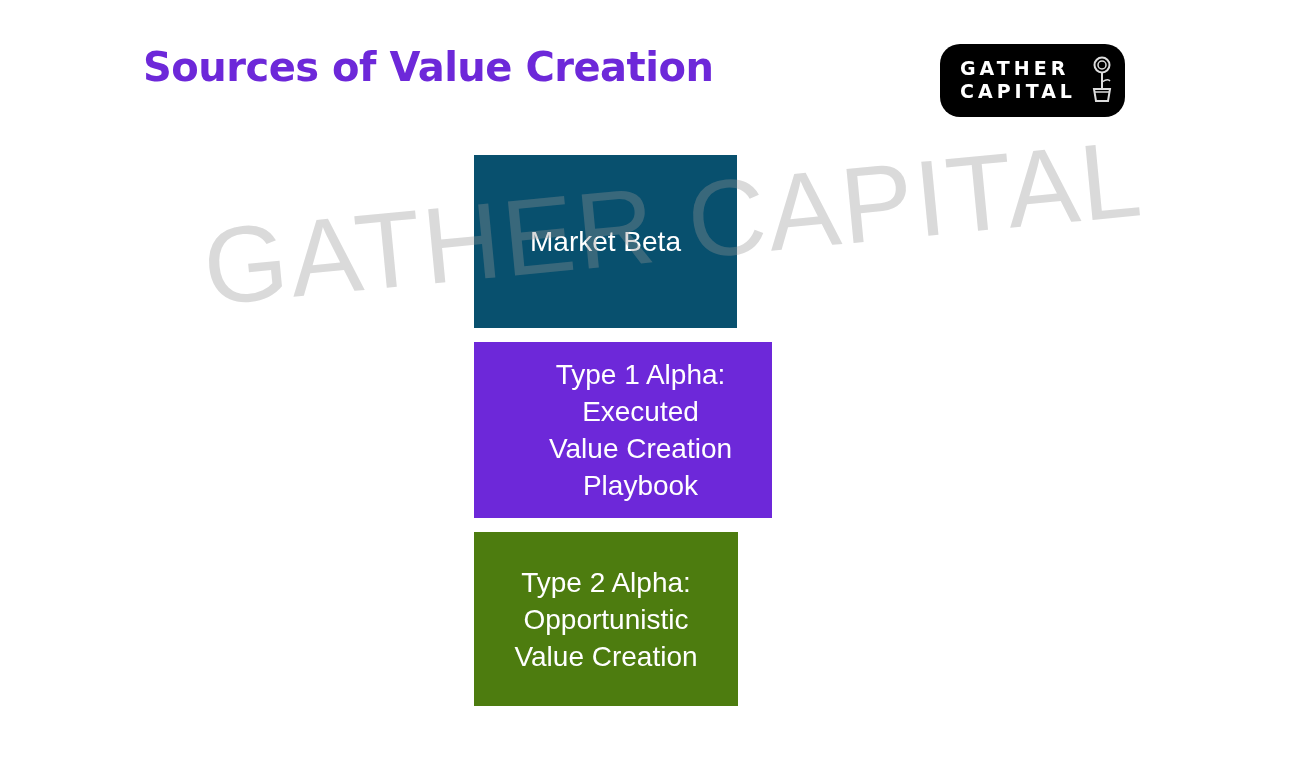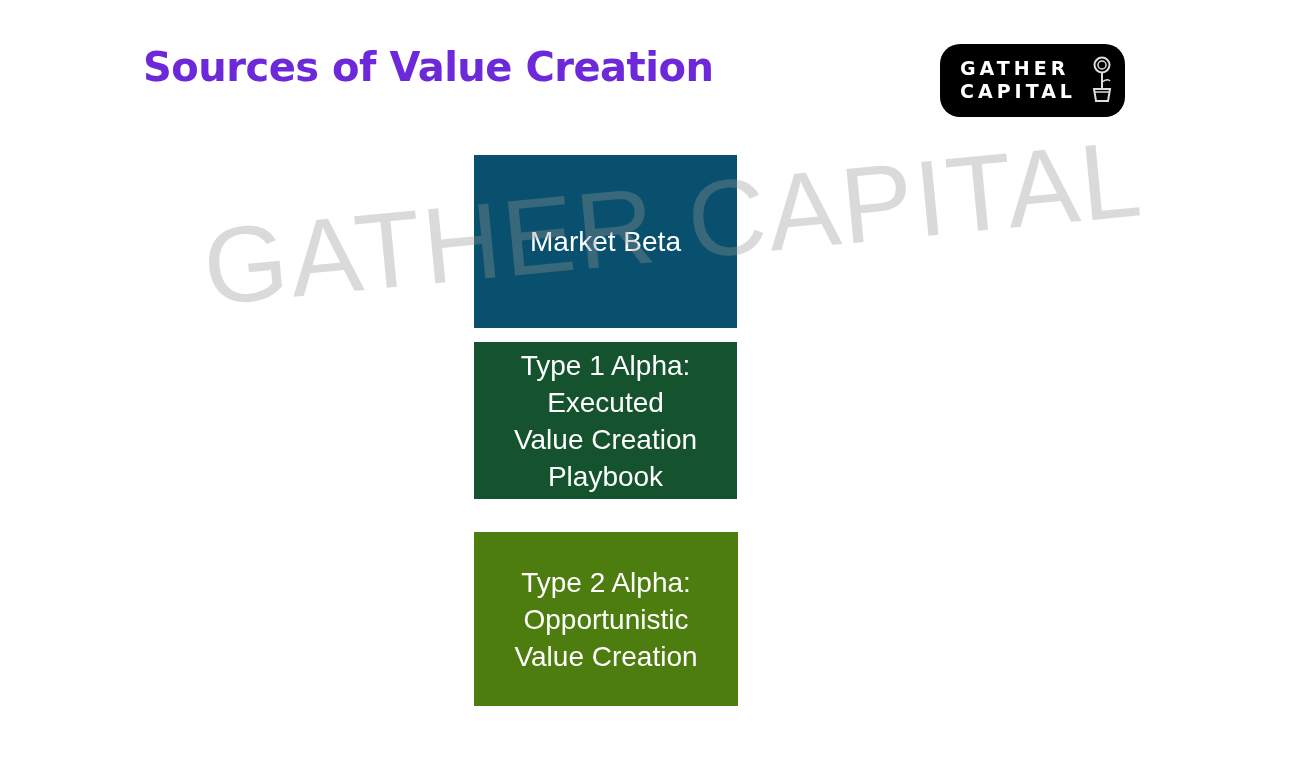--- a/index.html
+++ b/index.html
@@ -3,21 +3,21 @@
 <meta charset="utf-8">
 <style>
   html, body { margin:0; padding:0; }
   body { width:1292px; height:759px; background:#ffffff; position:relative; overflow:hidden; font-family:"Liberation Sans", sans-serif; }
   .title { position:absolute; left:143px; top:44px; font-family:"DejaVu Sans", sans-serif; font-weight:bold; font-size:40px; color:#6d28d9; letter-spacing:-0.5px; white-space:nowrap; }
   .logo { position:absolute; left:940px; top:44px; width:185px; height:73px; background:#000; border-radius:20px; }
   .logo-text { position:absolute; left:20px; top:13px; color:#fff; font-family:"DejaVu Sans", sans-serif; font-weight:bold; font-size:19px; line-height:23px; letter-spacing:4px; }
   .logo-icon { position:absolute; left:150px; top:12px; width:24px; height:48px; }
   .box { position:absolute; left:474px; width:263px; display:flex; align-items:center; justify-content:center; text-align:center; color:#fff; font-family:"Liberation Sans", sans-serif; font-size:28px; line-height:37px; }
   .box1 { top:155px; height:173px; background:#08506e; }
-  .box2 { top:342px; height:157px; background:#14532d; }
+  .box2 { top:342px; height:176px; background:#6d28d9;padding-left:35px; }
   .box3 { top:532px; height:174px; background:#4d7c0f; width:264px; }
   .box span { display:block; }
   .watermark { position:absolute; left:210px; top:205px; font-family:"Liberation Sans", sans-serif; font-size:108px; color:rgba(150,150,150,0.35); white-space:nowrap; transform:rotate(-5.5deg); transform-origin:left bottom; letter-spacing:2px; pointer-events:none; }
 </style>
 </head>
 <body>
 
 <div class="title">Sources of Value Creation</div>
 
 <div class="logo">

